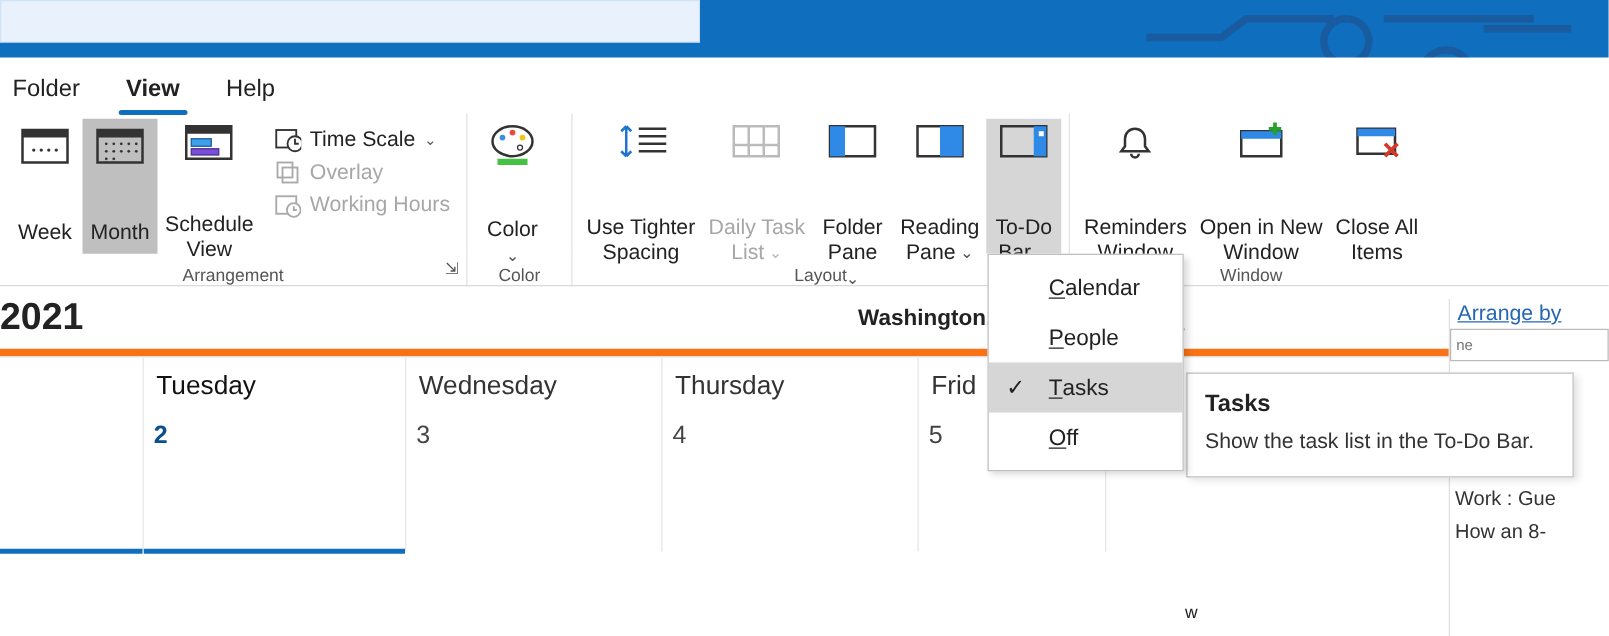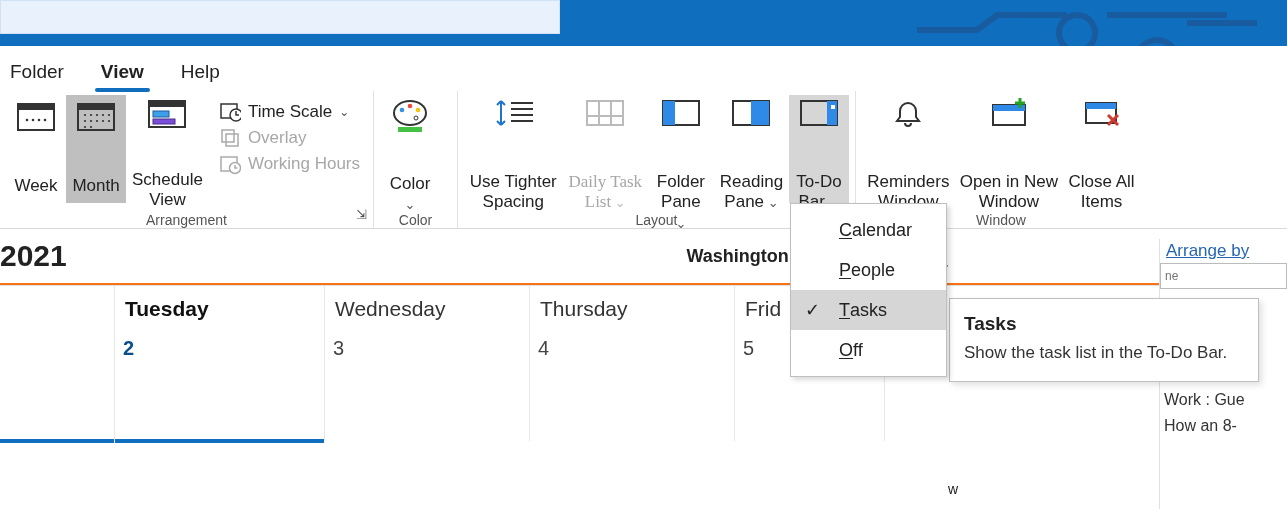--- a/index.html
+++ b/index.html
@@ -23,33 +23,33 @@
   .bigbtn .lbl .caret { font-size:13px; vertical-align:middle; color:#555;}
   .smallstack { display:flex; flex-direction:column; justify-content:flex-start; padding-top:4px; padding-left:4px;}
   .smallbtn { display:flex; align-items:center; gap:7px; font-size:17px; height:26px; padding:0 6px; cursor:pointer;}
   .smallbtn.disabled { color:#a7a7a7; }
   .smallbtn .caret { font-size:12px; color:#555;}
   .smallbtn .sic { width:22px; height:22px; display:flex; align-items:center; justify-content:center;}
   .groups-labels { height:26px; border-bottom:1px solid #d9d9d9; display:flex; font-size:14px; color:#555; }
   .grouplabel { border-right:1px solid #e2e2e2; display:flex; align-items:flex-end; justify-content:center; position:relative;}
   .launcher { position:absolute; right:6px; top:4px; font-size:13px; color:#555;}
   
-  .header-row { height: 56px; display:flex; align-items:center; border-bottom:2px solid #f97316;justify-content:space-between; }
+  .header-row { height: 56px; display:flex; align-items:center; border-bottom:6px solid #f97316;justify-content:space-between; }
   .header-row .title-date { font-weight:700; font-size:30px; padding-left:0; }
   .loc-wrap { margin-left:auto; display:flex; align-items:center; gap:10px; padding-right:10px;}
   .loc-btn { font-weight:700; font-size:18px; display:flex; align-items:center; gap:6px; cursor:pointer;}
   .moon { color:#f0b500; font-size:22px;}
   .weather { font-size:14px; line-height:16px;}
   .weather .top { color:#444;}
   .weather .temp { font-weight:700; font-size:16px; }
   .pager { display:flex; align-items:center; gap:6px; font-size:18px; cursor:pointer; margin-left:55px;}
   
   .day-head { height:46px; display:flex; border-top:1px solid #e0e0e0; }
   .day-head .cell { border-right:1px solid #e6e6e6; display:flex; align-items:center; padding-left:10px; font-size:21px; color:#333; }
-  .day-head .cell.today { font-weight:700; color:#111;}
+  .day-head .cell.today { font-weight:400; color:#111;}
   .day-head .cell.first { border-left:0; }
   .date-row { height: 110px; display:flex; }
   .date-row .dcell { border-right:1px solid #e6e6e6; padding:6px 8px; font-size:20px; color:#444; position:relative; }
   .date-row .dcell.today::after { content:""; position:absolute; left:0; right:0; bottom:-2px; height:4px; background:#106ebe; }
   .date-row .dcell.today { color:#0a4e8c; font-weight:600;}
   
   .rightpane { position:absolute; right:0; top:239px; width:128px; height:270px; border-left:1px solid #e0e0e0; background:#fff; font-size:16px; }
   .rightpane .arr { color:#2566b4; text-decoration:underline; font-size:17px; padding:2px 6px 2px 6px; }
   
   .menu { position:absolute; left:790px; top:203px; width:157px; background:#fff; border:1px solid #bfbfbf; padding:6px 0; box-shadow:3px 3px 5px rgba(0,0,0,.15); z-index:10;}
@@ -205,21 +205,21 @@
       </div>
       <div class="bigbtn" style="color:#a7a7a7;">
         <div class="ic">
             <svg width="44" height="34">
               <rect x="4" y="4" width="36" height="24" fill="none" stroke="#bbb" stroke-width="2"></rect>
               <line x1="16" y1="4" x2="16" y2="28" stroke="#bbb" stroke-width="2"></line>
               <line x1="28" y1="4" x2="28" y2="28" stroke="#bbb" stroke-width="2"></line>
               <line x1="4" y1="19" x2="40" y2="19" stroke="#bbb" stroke-width="2"></line>
             </svg>
           </div>
-        <div class="lbl"><span style="white-space:pre;font-family:Liberation Serif, serif;">Daily Task
+        <div class="lbl"><span style="white-space:pre;">Daily Task
 List</span><span class="caret" style="color:#bbb;"> ⌄</span></div>
       </div>
       <div class="bigbtn">
         <div class="ic">
             <svg width="44" height="34">
               <rect x="4" y="4" width="36" height="24" fill="none" stroke="#333" stroke-width="2"></rect>
               <rect x="4" y="4" width="12" height="24" fill="#2e8ae6"></rect>
             </svg>
           </div>
         <div class="lbl"><span style="white-space:pre;">Folder

